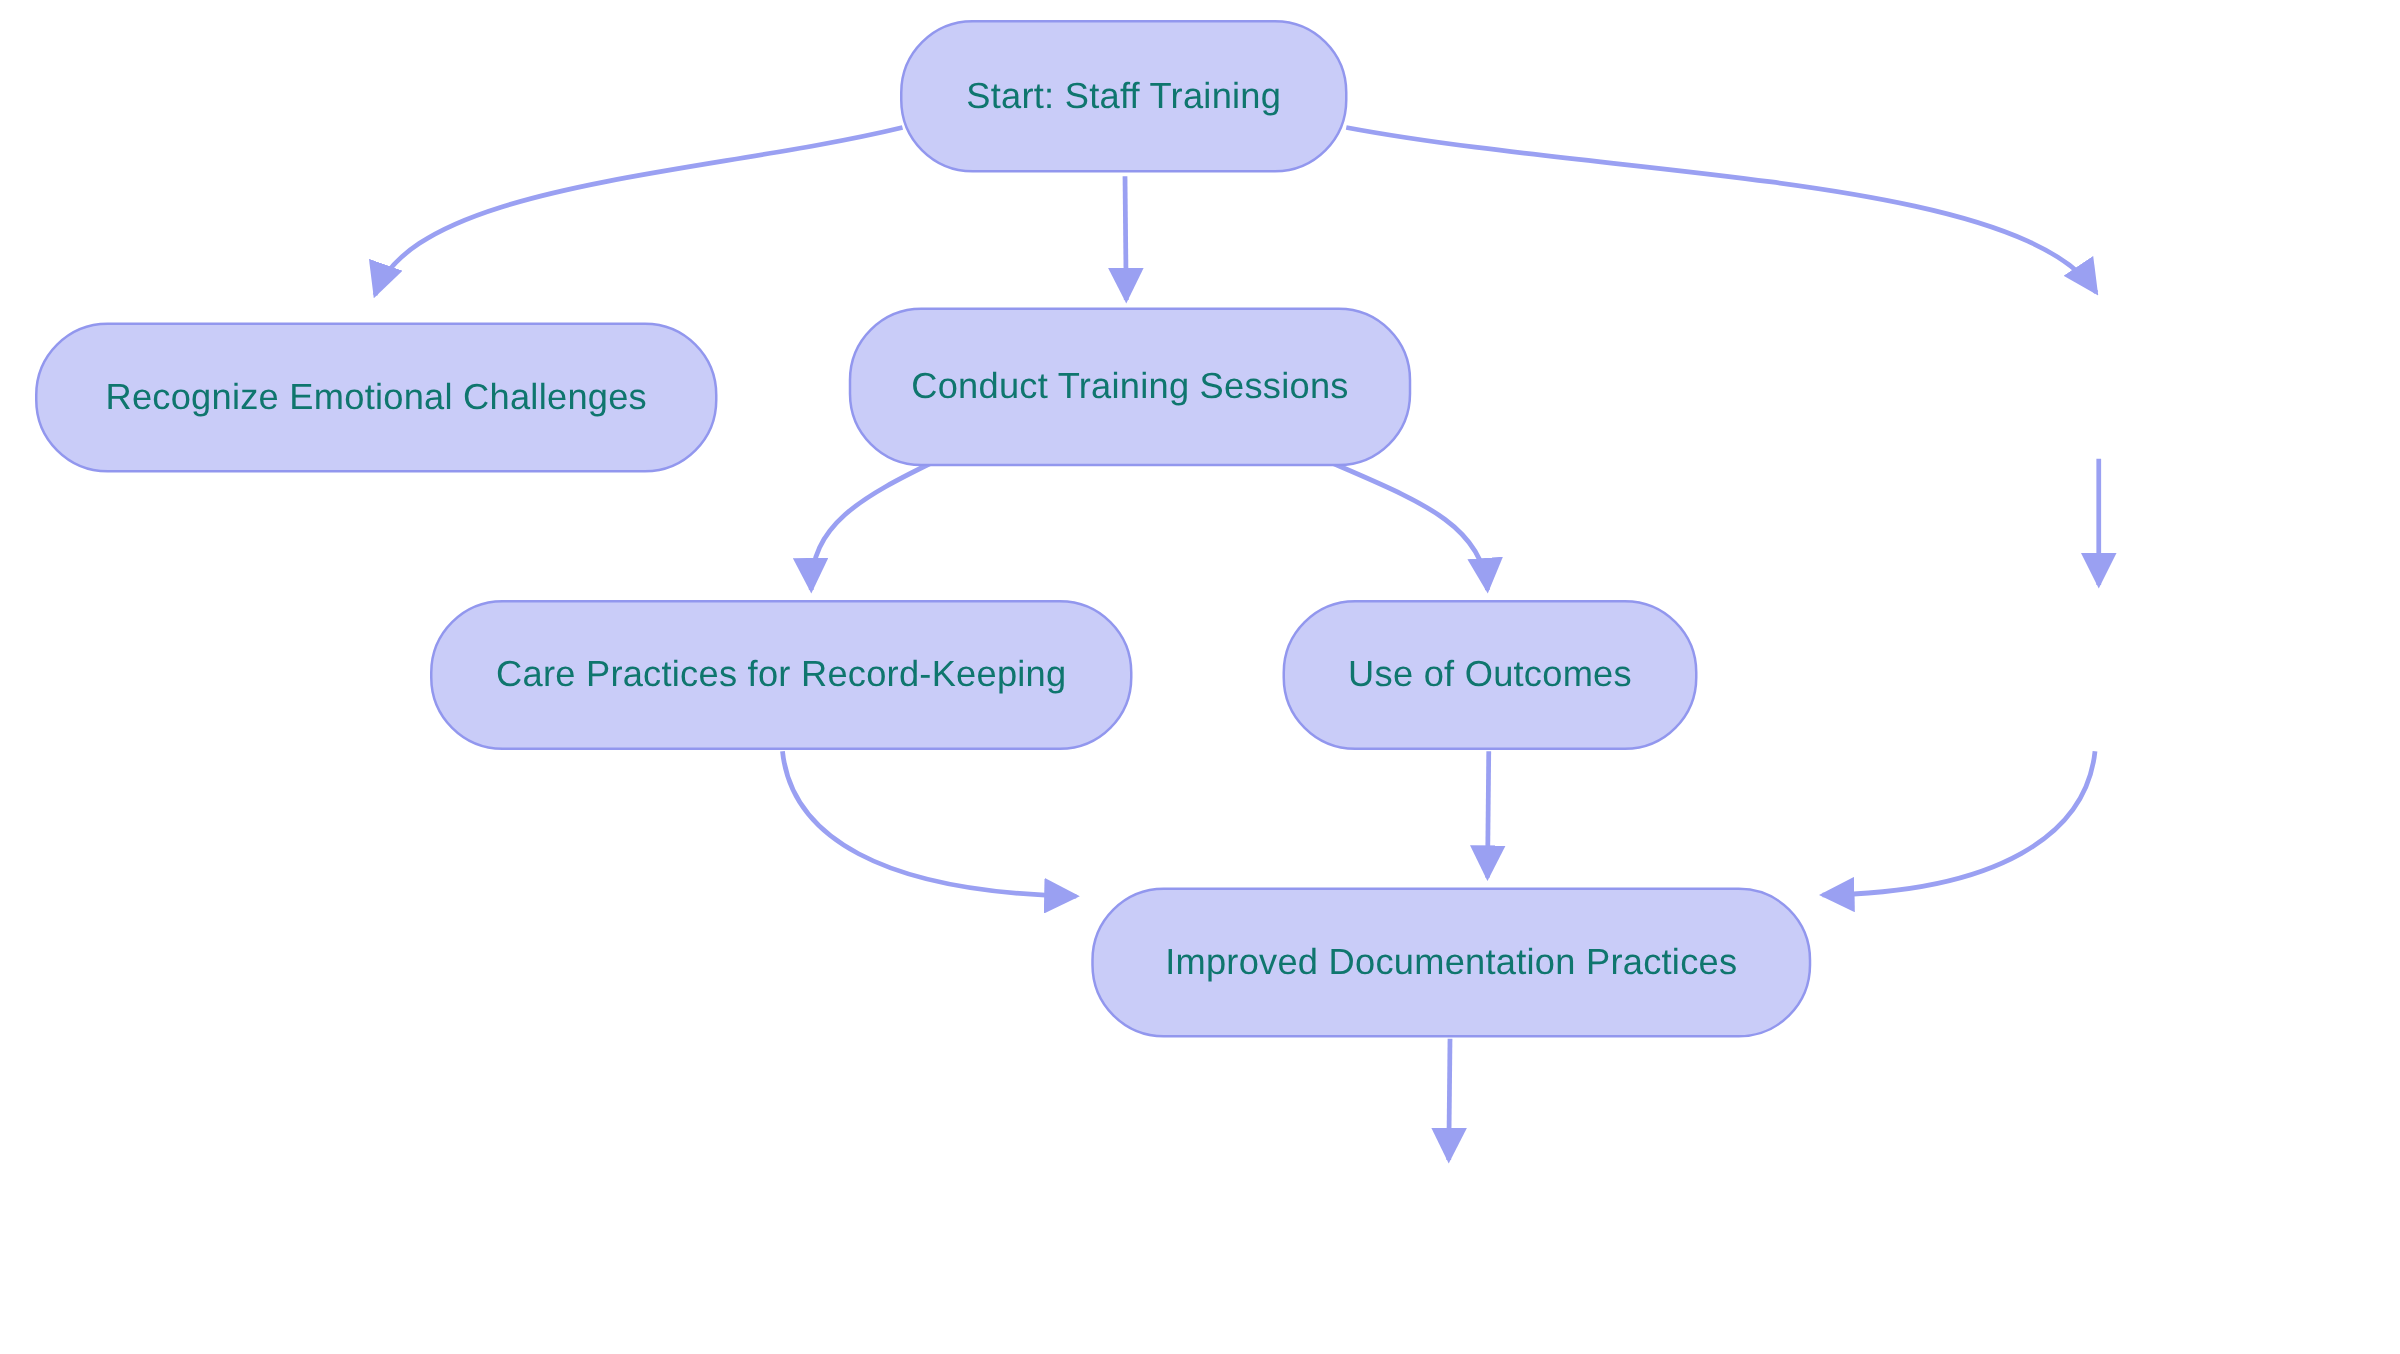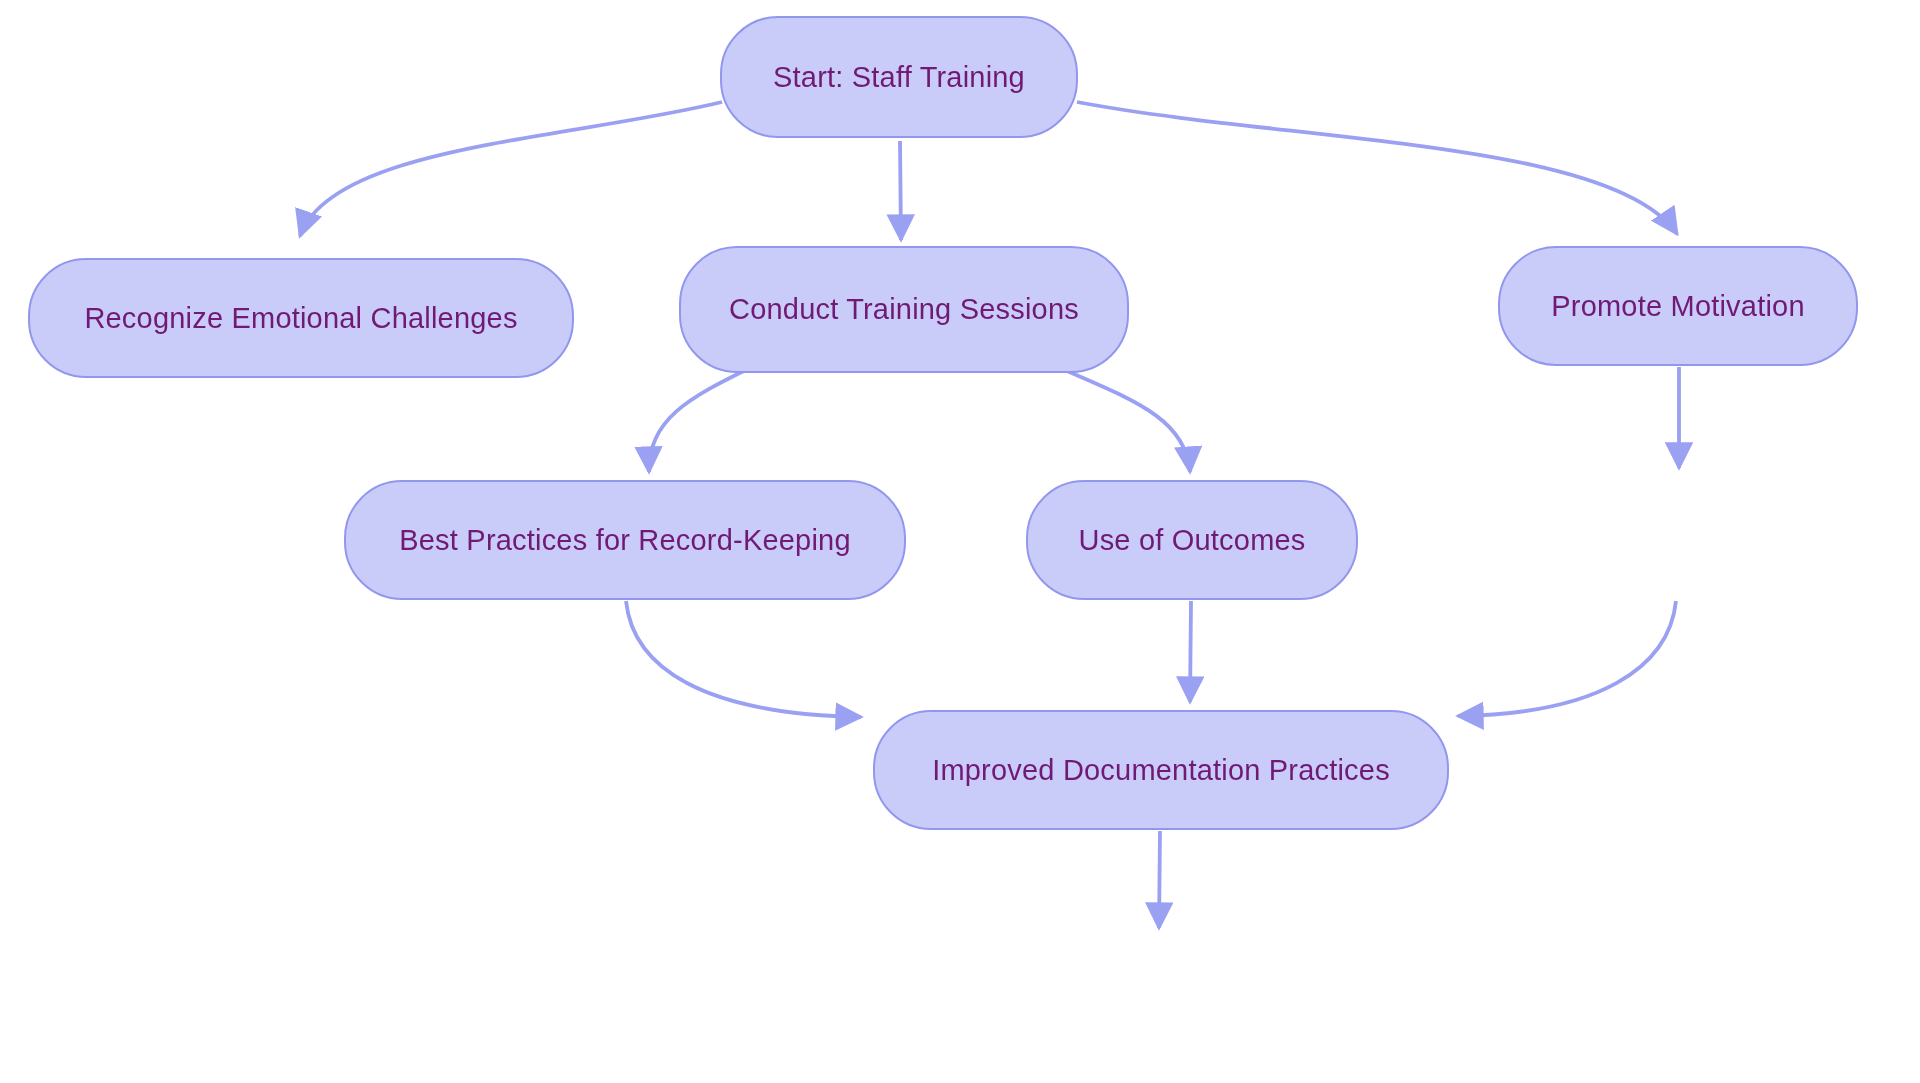--- a/index.html
+++ b/index.html
@@ -33,21 +33,21 @@
     background: #c9ccf8;
     border: 2px solid #9297ee;
     border-radius: 58px;
     display: flex;
     align-items: center;
     justify-content: center;
     text-align: center;
     padding: 0 20px;
   }
   .node-label {
-    color: #701a75;
+    color: #0f766e;
     font-size: 29px;
     font-weight: 400;
     letter-spacing: 0.2px;
     white-space: nowrap;
   }
 </style>
 </head>
 <body>
 
 <div class="canvas">
@@ -76,26 +76,23 @@
   </div>
 
   <div class="node" style="left:28px; top:258px; width:546px; height:120px;text-align:right;">
     <span class="node-label">Recognize Emotional Challenges</span>
   </div>
 
   <div class="node" style="left:679px; top:246px; width:450px; height:127px;">
     <span class="node-label">Conduct Training Sessions</span>
   </div>
 
-  <div class="node" style="left:1498px; top:246px; width:360px; height:120px;">
-    <span class="node-label">Promote Motivation</span>
-  </div>
 
   <div class="node" style="left:344px; top:480px; width:562px; height:120px;">
-    <span class="node-label">Best Practices for Record-Keeping</span>
+    <span class="node-label">Care Practices for Record-Keeping</span>
   </div>
 
   <div class="node" style="left:1026px; top:480px; width:332px; height:120px;">
     <span class="node-label">Use of Outcomes</span>
   </div>
 
 
   <div class="node" style="left:873px; top:710px; width:576px; height:120px;">
     <span class="node-label">Improved Documentation Practices</span>
   </div>

